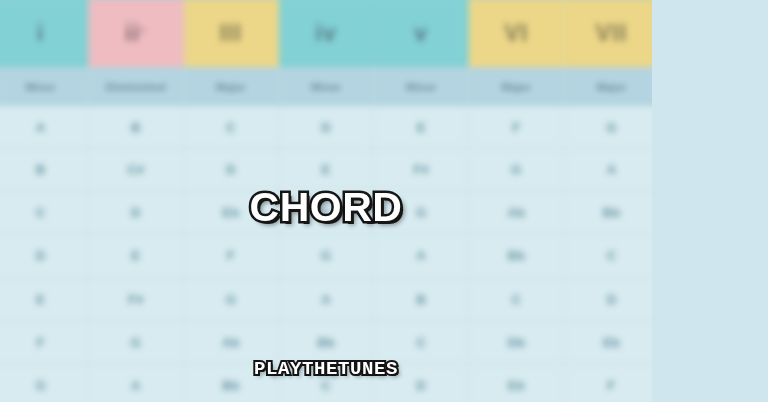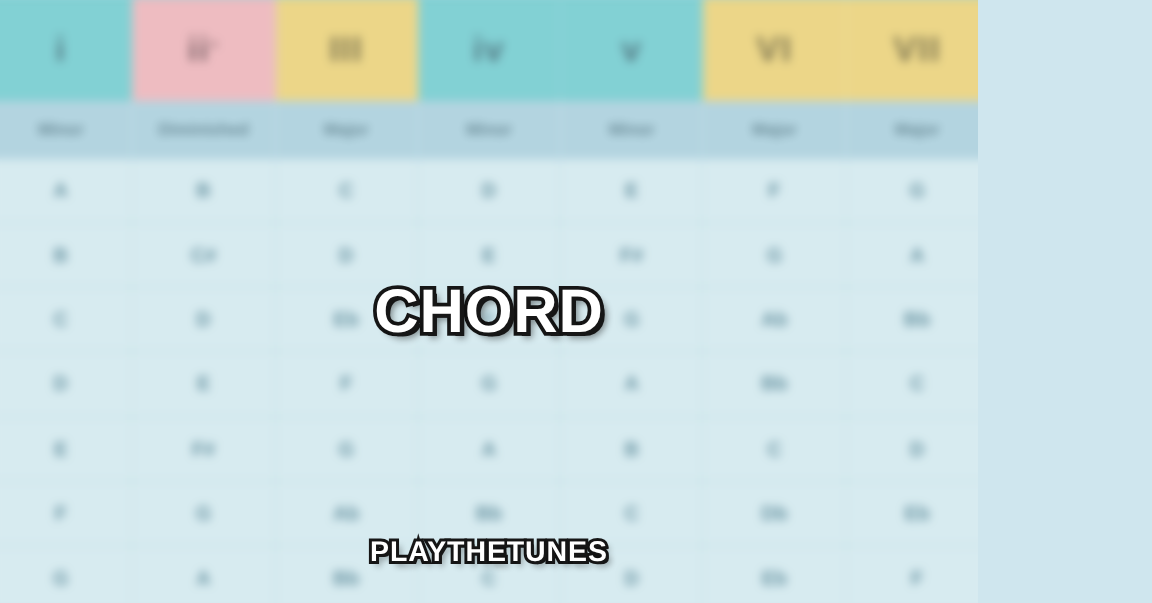--- a/index.html
+++ b/index.html
@@ -104,21 +104,21 @@
     paint-order:stroke fill;
     text-shadow:
        3px 3px 0 #161616,
        4px 4px 5px rgba(0,0,0,.45);
   }
   .brand{
     position:absolute;
     left:0;right:0;
     bottom:22px;
     text-align:center;
-    font-family:Liberation Sans, sans-serif;
+    font-family:Liberation Mono, monospace;
     font-weight:bold;
     font-size:19px;
     letter-spacing:.6px;
     color:#ffffff;
     -webkit-text-stroke:4px #161616;
     paint-order:stroke fill;
     text-shadow:2px 2px 0 #161616, 3px 3px 4px rgba(0,0,0,.42);
   }
 </style>
 </head>

